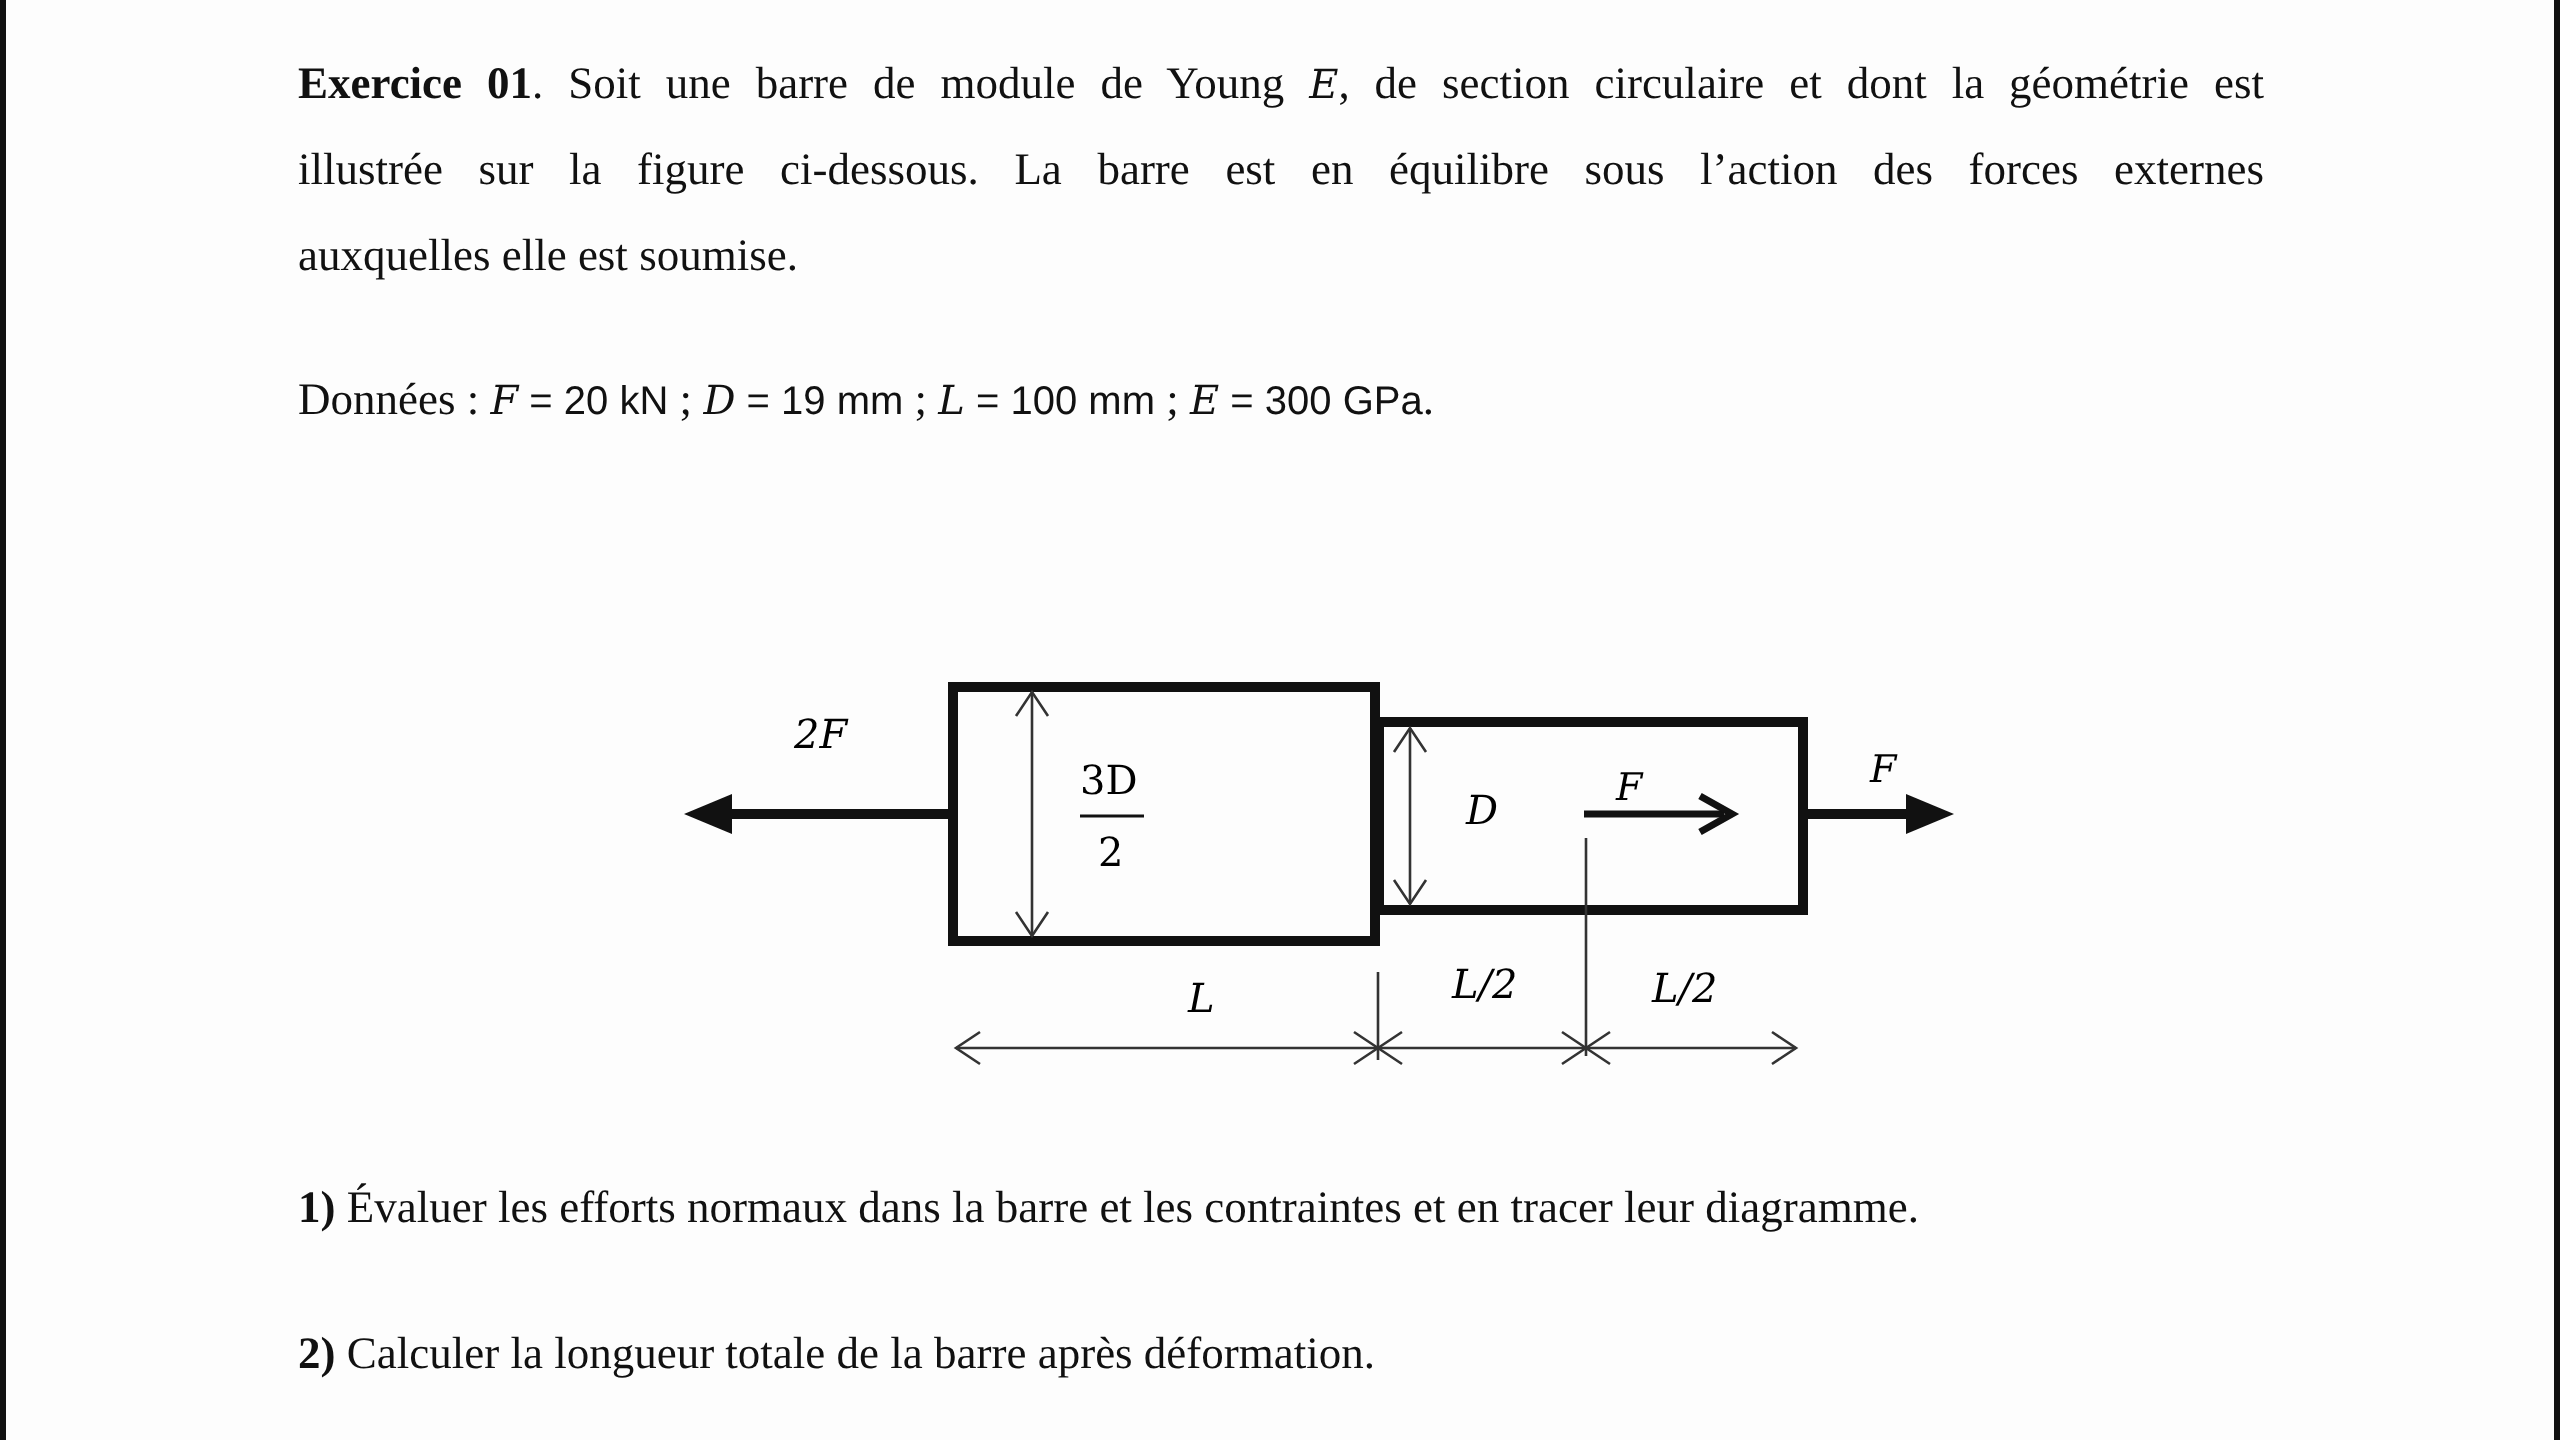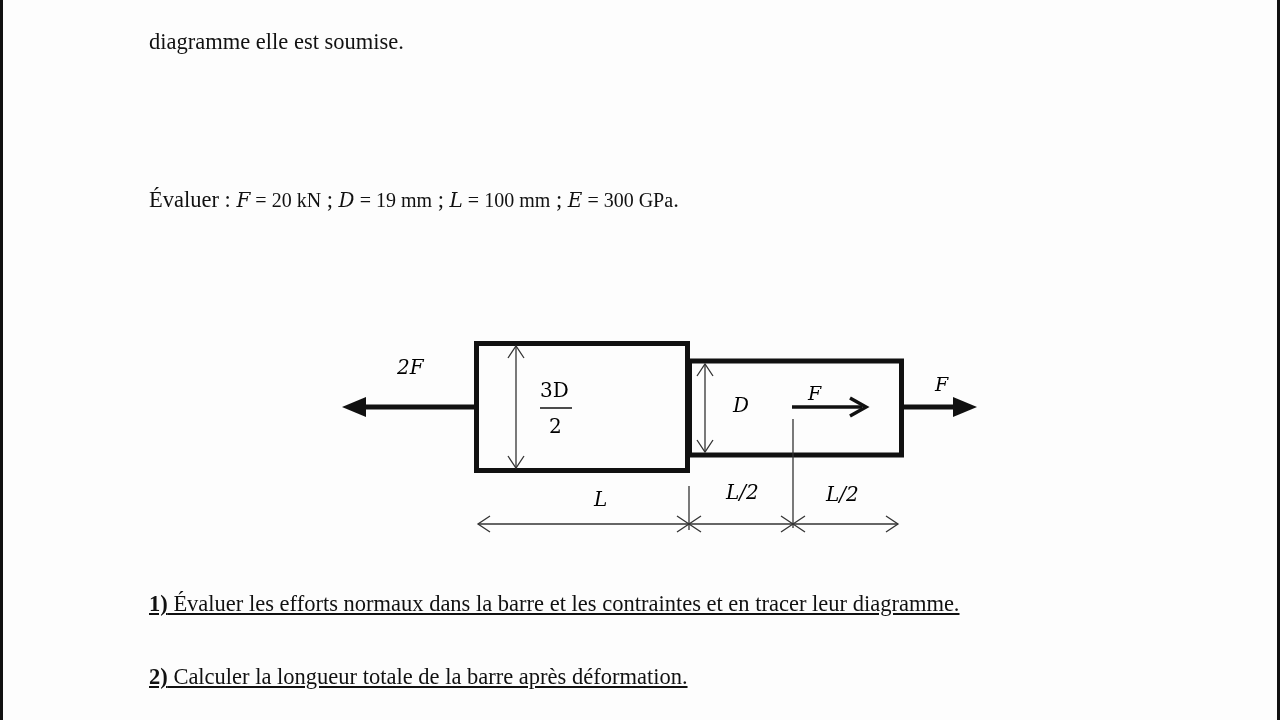--- a/index.html
+++ b/index.html
@@ -14,44 +14,46 @@
   .page { position:absolute; left:0; top:0; width:1280px; height:720px; background:#fdfdfd; }
 
   .para {
     position:absolute; left:149px; width:983px;
     font-size:22.5px; line-height:43px; text-align:justify;
   }
   .para .line { display:block; text-align:justify; text-align-last:justify; height:43px; white-space:nowrap; }
   .para .line.last { text-align-last:left; }
   .bold { font-weight:bold; }
   .math { font-family:"DejaVu Serif", serif; font-style:italic; font-size:20px; }
-  .mathup { font-family:Liberation Serif, serif; font-size:20px; }
+  .mathup { font-family:Liberation Sans, sans-serif; font-size:20px; }
 
   .intro { top:20px; }
   .donnees { position:absolute; left:149px; top:178px; font-size:22.5px; line-height:43px; white-space:nowrap; }
-  .q { position:absolute; left:149px; font-size:22.5px; line-height:43px; white-space:nowrap;text-decoration:underline; }
+  .q { position:absolute; left:149px; font-size:22.5px; line-height:43px; white-space:nowrap; }
   .q1 { top:582px; }
   .q2 { top:655px; }
 
   svg.figure { position:absolute; left:0; top:0; }
   svg text { font-family:"DejaVu Serif", serif; }
 </style>
 </head>
 <body>
 
 <div class="page"></div>
 <div class="edge-left"></div>
 <div class="edge-right"></div>
 
 <div class="para intro">
-  <span class="line last">diagramme elle est soumise.</span>
+  <span class="line"><span class="bold">Exercice 01</span><span>. Soit une barre de module de Young </span><span class="math">E</span><span>, de section circulaire et dont la géométrie est</span></span>
+  <span class="line">illustrée sur la figure ci-dessous. La barre est en équilibre sous l’action des forces externes</span>
+  <span class="line last">auxquelles elle est soumise.</span>
 </div>
 
 <div class="donnees">
-  <span>Évaluer : </span><span class="math">F</span><span class="mathup"> = 20 kN</span><span> ; </span><span class="math">D</span><span class="mathup"> = 19 mm</span><span> ; </span><span class="math">L</span><span class="mathup"> = 100 mm</span><span> ; </span><span class="math">E</span><span class="mathup"> = 300 GPa</span><span>.</span>
+  <span>Données : </span><span class="math">F</span><span class="mathup"> = 20 kN</span><span> ; </span><span class="math">D</span><span class="mathup"> = 19 mm</span><span> ; </span><span class="math">L</span><span class="mathup"> = 100 mm</span><span> ; </span><span class="math">E</span><span class="mathup"> = 300 GPa</span><span>.</span>
 </div>
 
 <svg class="figure" width="1280" height="720" viewBox="0 0 1280 720">
   <defs>
     <marker id="openhead" markerWidth="12" markerHeight="12" refX="10" refY="6" orient="auto" markerUnits="userSpaceOnUse">
       <path d="M0,0 L10,6 L0,12" fill="none" stroke="#222" stroke-width="1.4"></path>
     </marker>
   </defs>
 
   <g>

